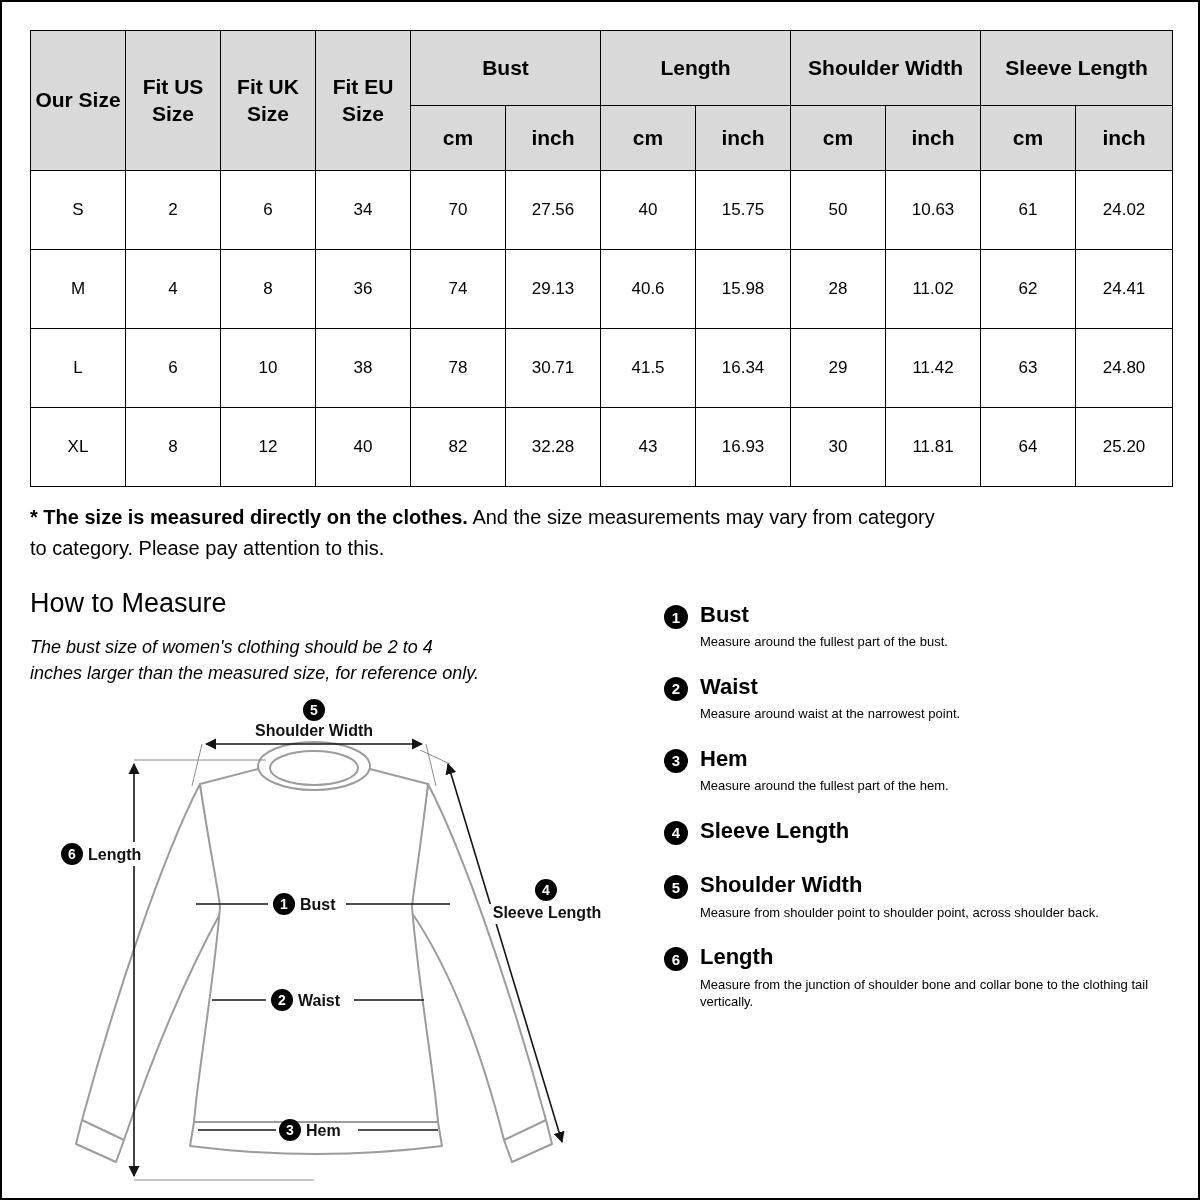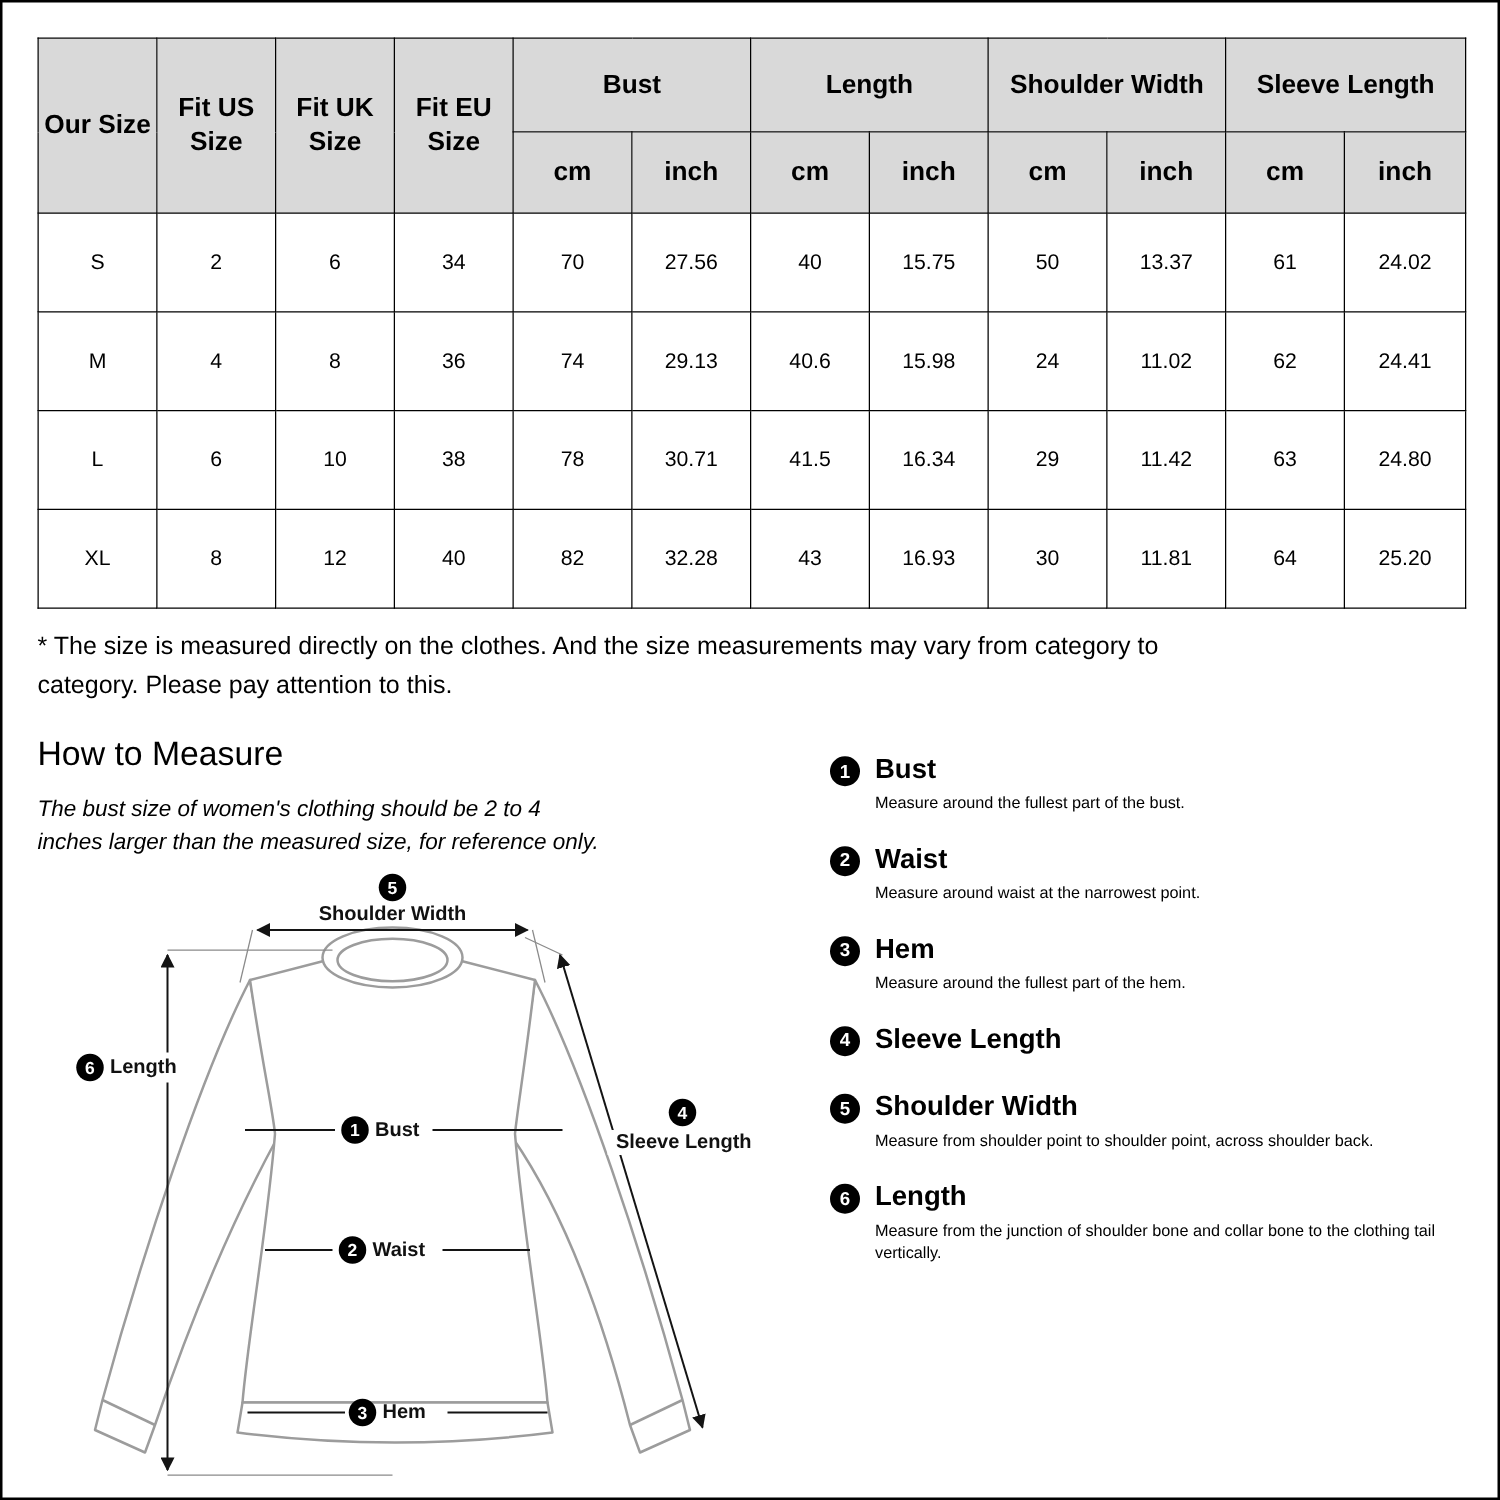--- a/index.html
+++ b/index.html
@@ -18,21 +18,21 @@
     border:1px solid #000; text-align:center; vertical-align:middle;
     padding:2px 4px; overflow:hidden;
   }
   .size-table thead th { background:#d9d9d9; font-weight:bold; font-size:21px; line-height:1.25; }
   .size-table thead tr.row-groups th { height:70px; }
   .size-table thead tr.row-units th  { height:60px; }
   .size-table tbody td { height:74px; font-size:17px; font-weight:normal; background:#fff; }
 
   
   .note { position:absolute; left:28px; top:480px; width:905px; font-size:20px; line-height:1.55; }
-  .note .bold { font-weight:normal; }
+  .note .bold { font-weight:bold; }
 
   
   .htm-title { position:absolute; left:28px; top:586px; font-size:27px; font-weight:normal; }
   .htm-sub   { position:absolute; left:28px; top:632px; width:455px; font-size:18px; line-height:1.45;font-style:italic; }
 
   
   .diagram-wrap { position:absolute; left:12px; top:690px; }
   .garment { fill:#ffffff; stroke:#9c9c9c; stroke-width:2; stroke-linejoin:round; }
   .gline   { stroke:#9c9c9c; stroke-width:2; fill:none; }
   .ann     { stroke:#141414; stroke-width:1.6; fill:none; }
@@ -99,34 +99,34 @@
       <tr>
         <td>S</td>
         <td>2</td>
         <td>6</td>
         <td>34</td>
         <td>70</td>
         <td>27.56</td>
         <td>40</td>
         <td>15.75</td>
         <td>50</td>
-        <td>13.37</td>
+        <td>10.63</td>
         <td>61</td>
         <td>24.02</td>
       </tr>
       <tr>
         <td>M</td>
         <td>4</td>
         <td>8</td>
         <td>36</td>
         <td>74</td>
         <td>29.13</td>
         <td>40.6</td>
         <td>15.98</td>
-        <td>24</td>
+        <td>28</td>
         <td>11.02</td>
         <td>62</td>
         <td>24.41</td>
       </tr>
       <tr>
         <td>L</td>
         <td>6</td>
         <td>10</td>
         <td>38</td>
         <td>78</td>

